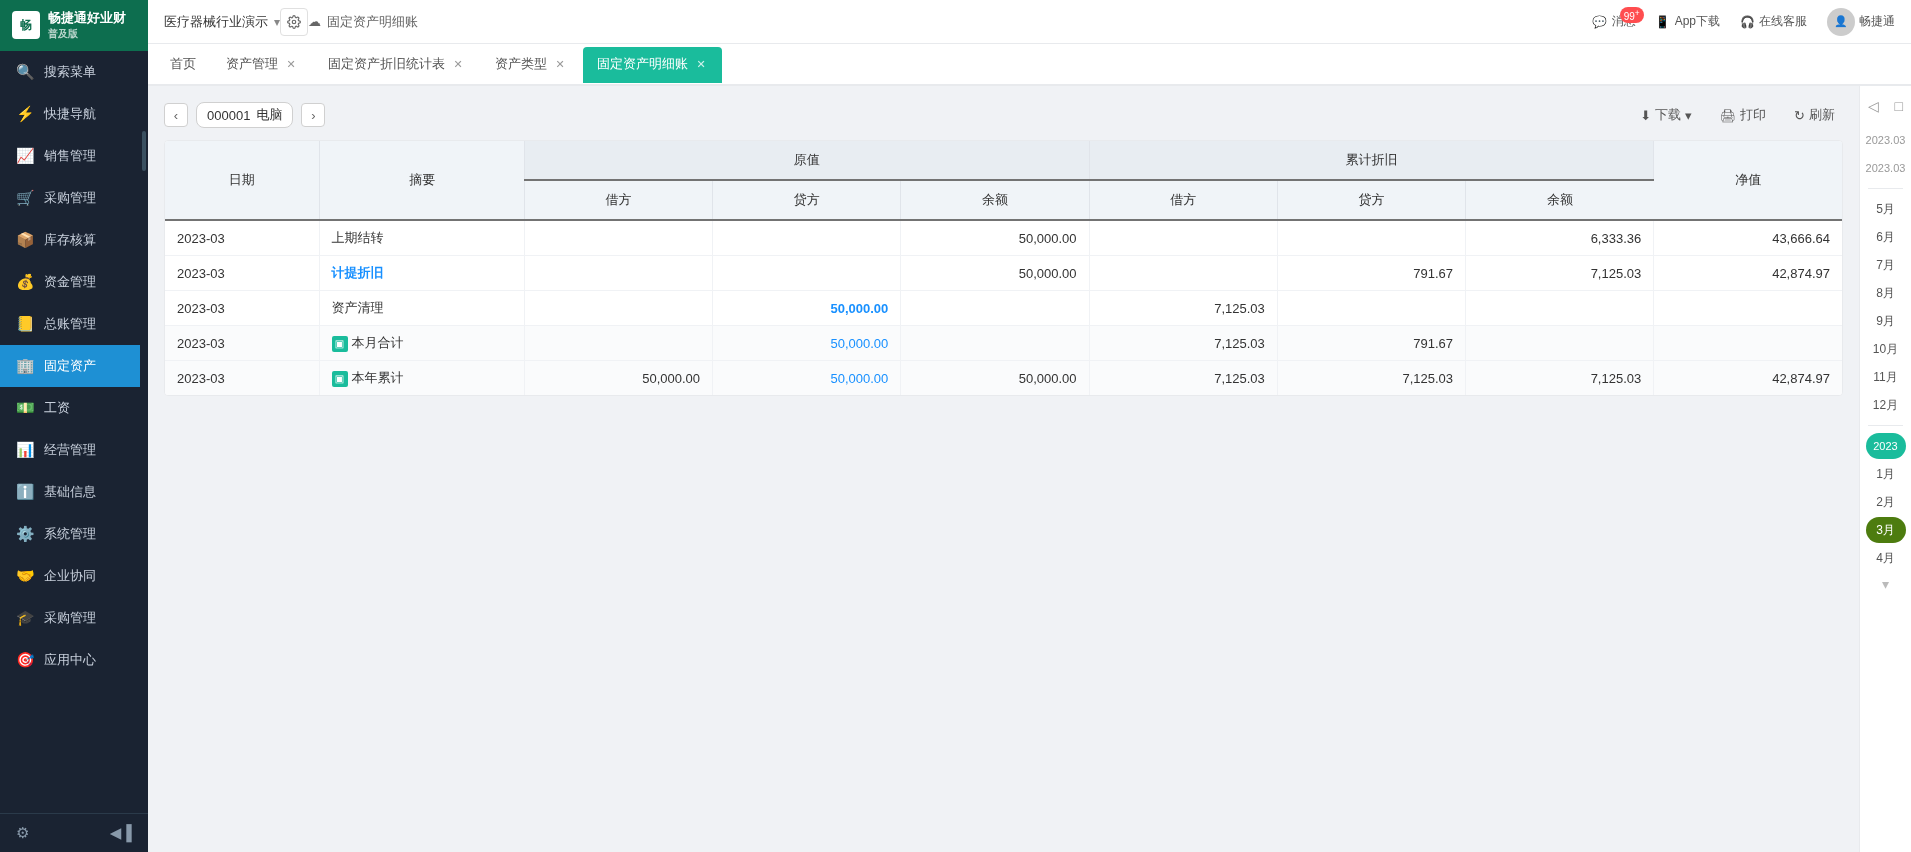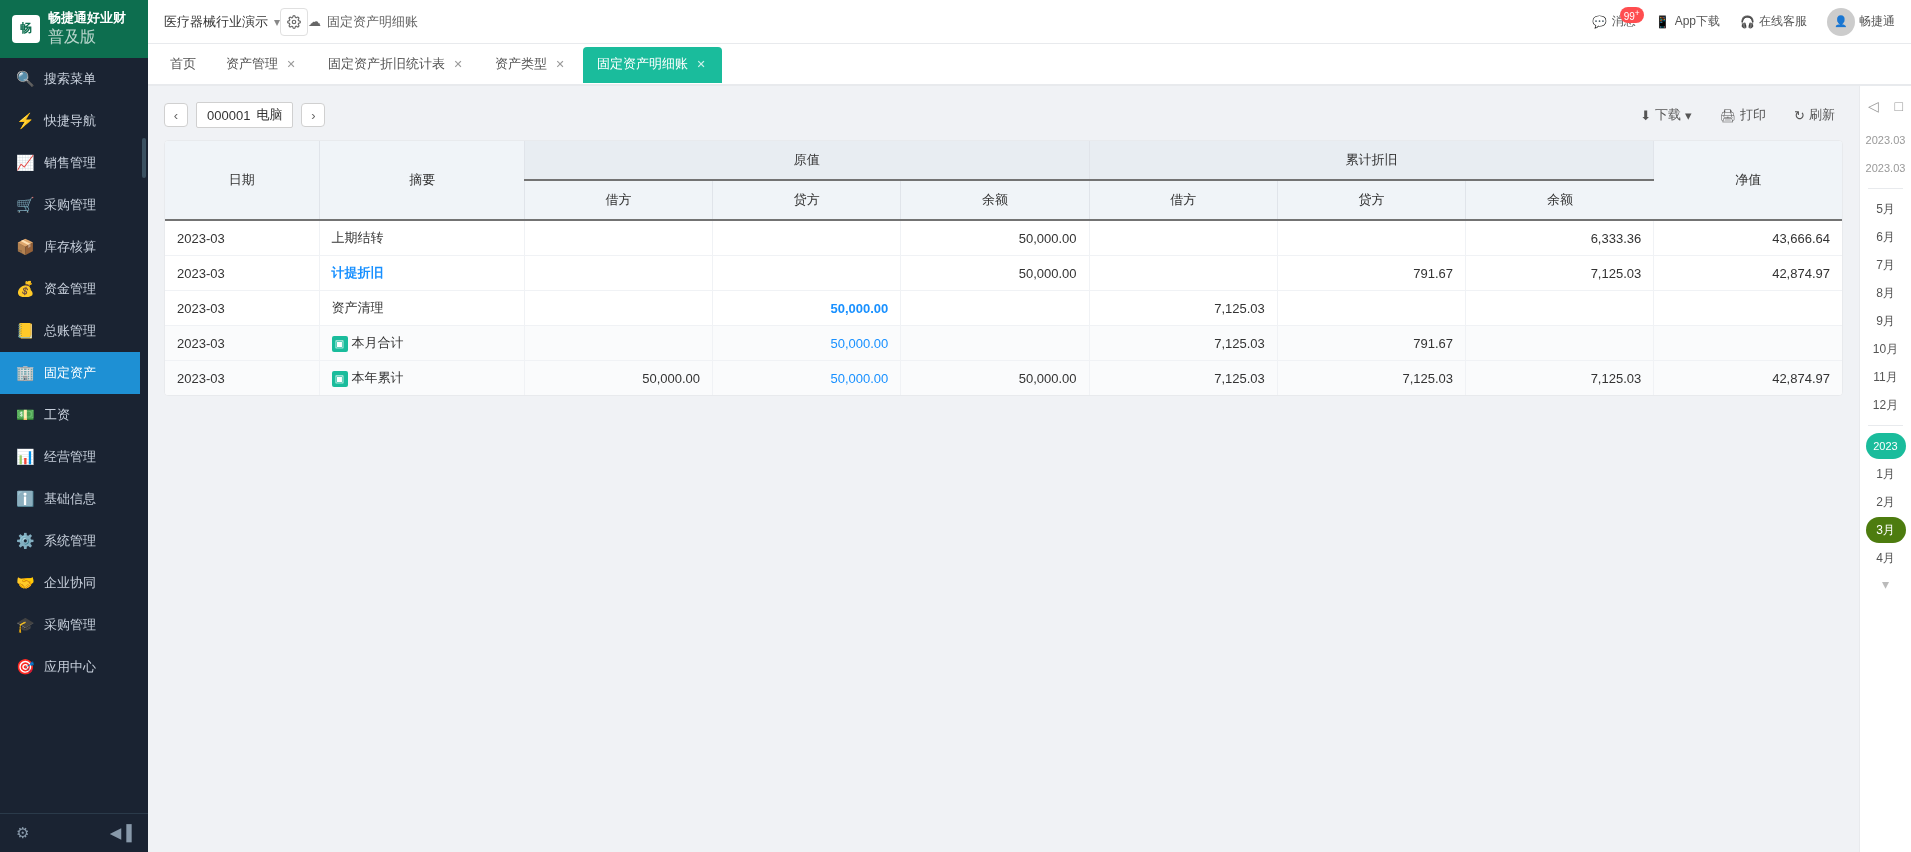--- a/index.html
+++ b/index.html
@@ -29,21 +29,21 @@
       background: #fff;
       border-radius: 4px;
       display: flex;
       align-items: center;
       justify-content: center;
       color: #0d6e4f;
       font-weight: bold;
       font-size: 12px;
     }
     .sidebar-header .app-name { font-size: 13px; font-weight: bold; line-height: 1.3; }
-    .sidebar-header .app-sub { font-size: 16px; color: rgba(255,255,255,0.7); }
+    .sidebar-header .app-sub { font-size: 10px; color: rgba(255,255,255,0.7); font-weight: bold; }
     .sidebar-scroll {
       flex: 1;
       overflow-y: auto;
       overflow-x: hidden;
     }
     .sidebar-scroll::-webkit-scrollbar { width: 4px; }
     .sidebar-scroll::-webkit-scrollbar-track { background: transparent; }
     .sidebar-scroll::-webkit-scrollbar-thumb { background: #3a4a5a; border-radius: 2px; }
     .sidebar-item {
       display: flex;
@@ -232,21 +232,21 @@
       border-radius: 4px;
       display: flex;
       align-items: center;
       justify-content: center;
       cursor: pointer;
       color: #666;
       background: #fff;
     }
     .asset-code-box {
       border: 1px solid #d0d0d0;
-      border-radius: 2px;
+      border-radius: 8px;
       padding: 3px 10px;
       font-size: 13px;
       color: #333;
       background: #fff;
       display: flex;
       align-items: center;
       gap: 6px;
     }
     .toolbar-actions {
       display: flex;

